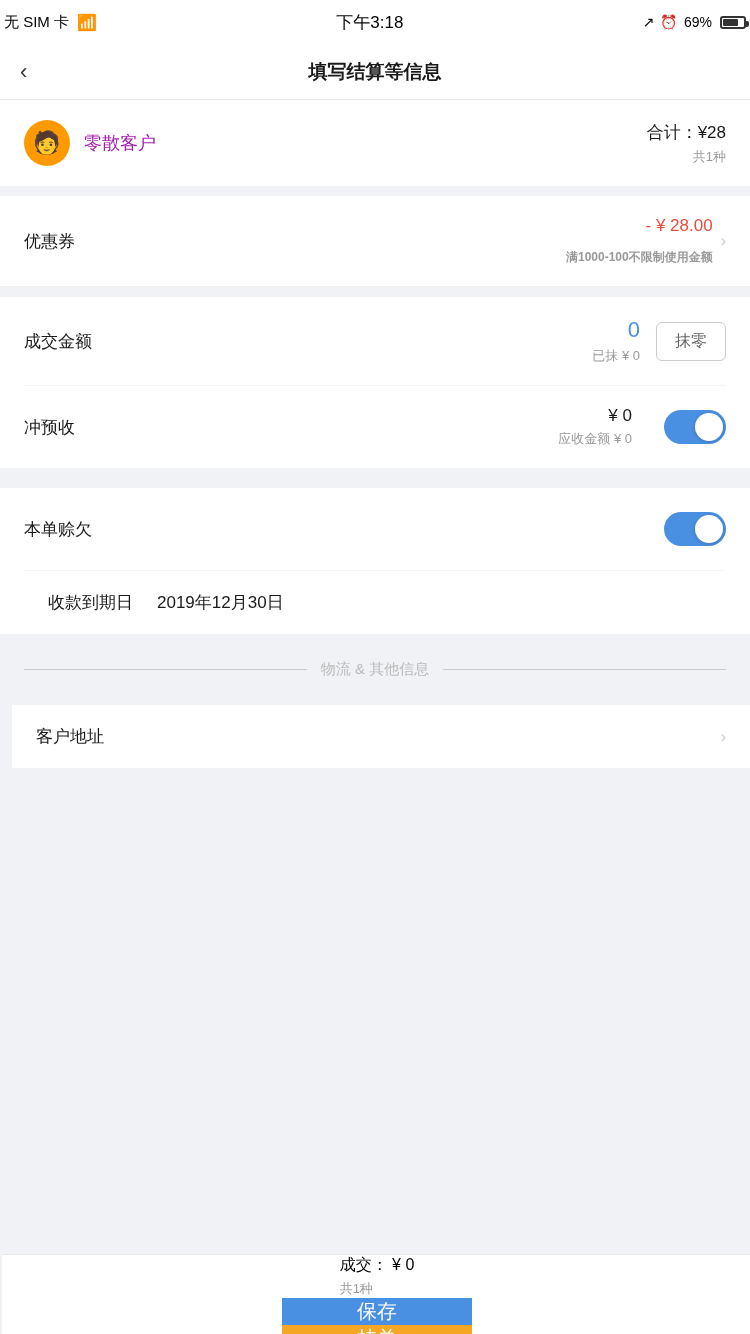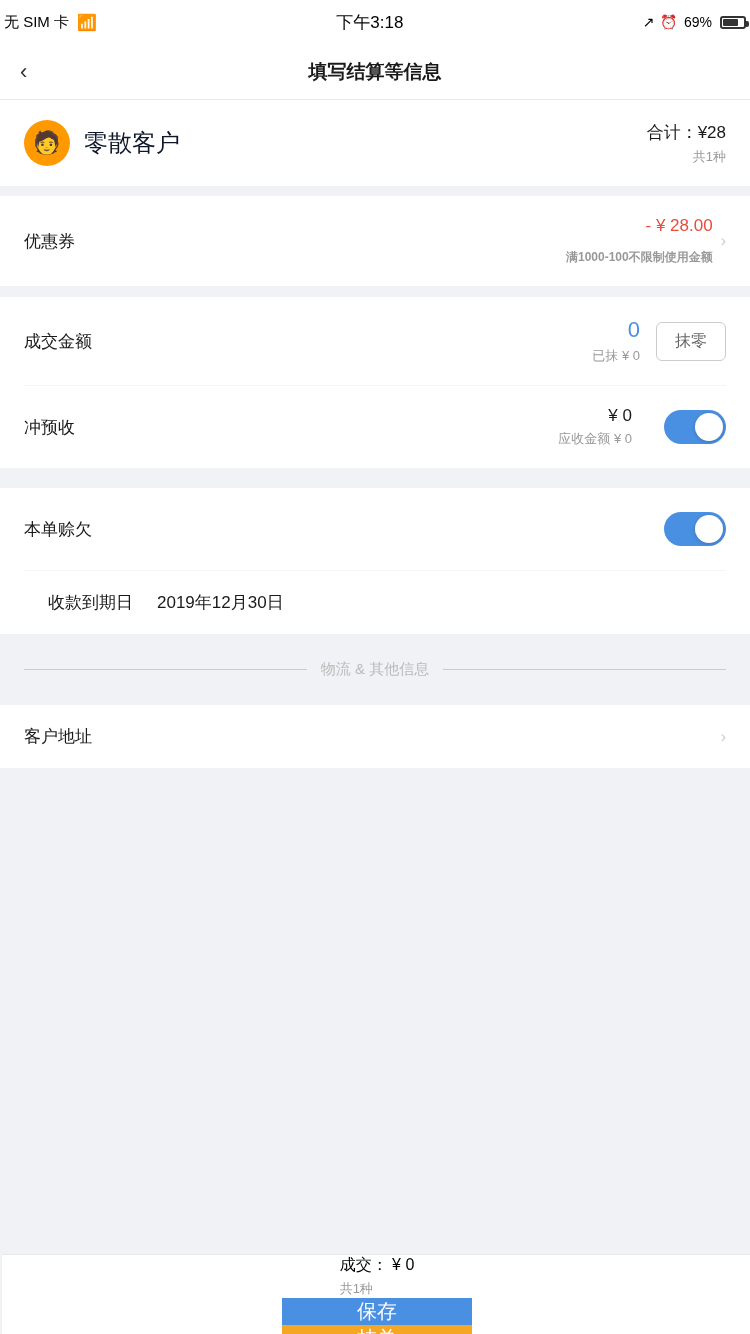--- a/index.html
+++ b/index.html
@@ -91,22 +91,22 @@
       gap: 14px;
     }
     .avatar {
       width: 46px; height: 46px;
       background: #f90;
       border-radius: 50%;
       display: flex; align-items: center; justify-content: center;
       font-size: 22px; color: #fff;
     }
     .customer-name {
-      font-size: 24px;
-      color: #0f172a;
+      font-size: 18px;
+      color: #a21caf;
       font-weight: 500;
     }
     .customer-right {
       text-align: right;
     }
     .total-amount {
       font-size: 17px;
       color: #1a1a1a;
     }
     .total-count {
@@ -312,20 +312,21 @@
 
     
     .address-section {
       background: #fff;
       padding: 20px 24px;
       display: flex;
       align-items: center;
       justify-content: space-between;
       margin-top: 10px;
       cursor: pointer;
+      margin-left: 12px;
     }
     .address-label {
       font-size: 17px;
       color: #1a1a1a;
       flex-shrink: 0;
       margin-right: 24px;
     }
     .address-value {
       font-size: 17px;
       color: #1a1a1a;

